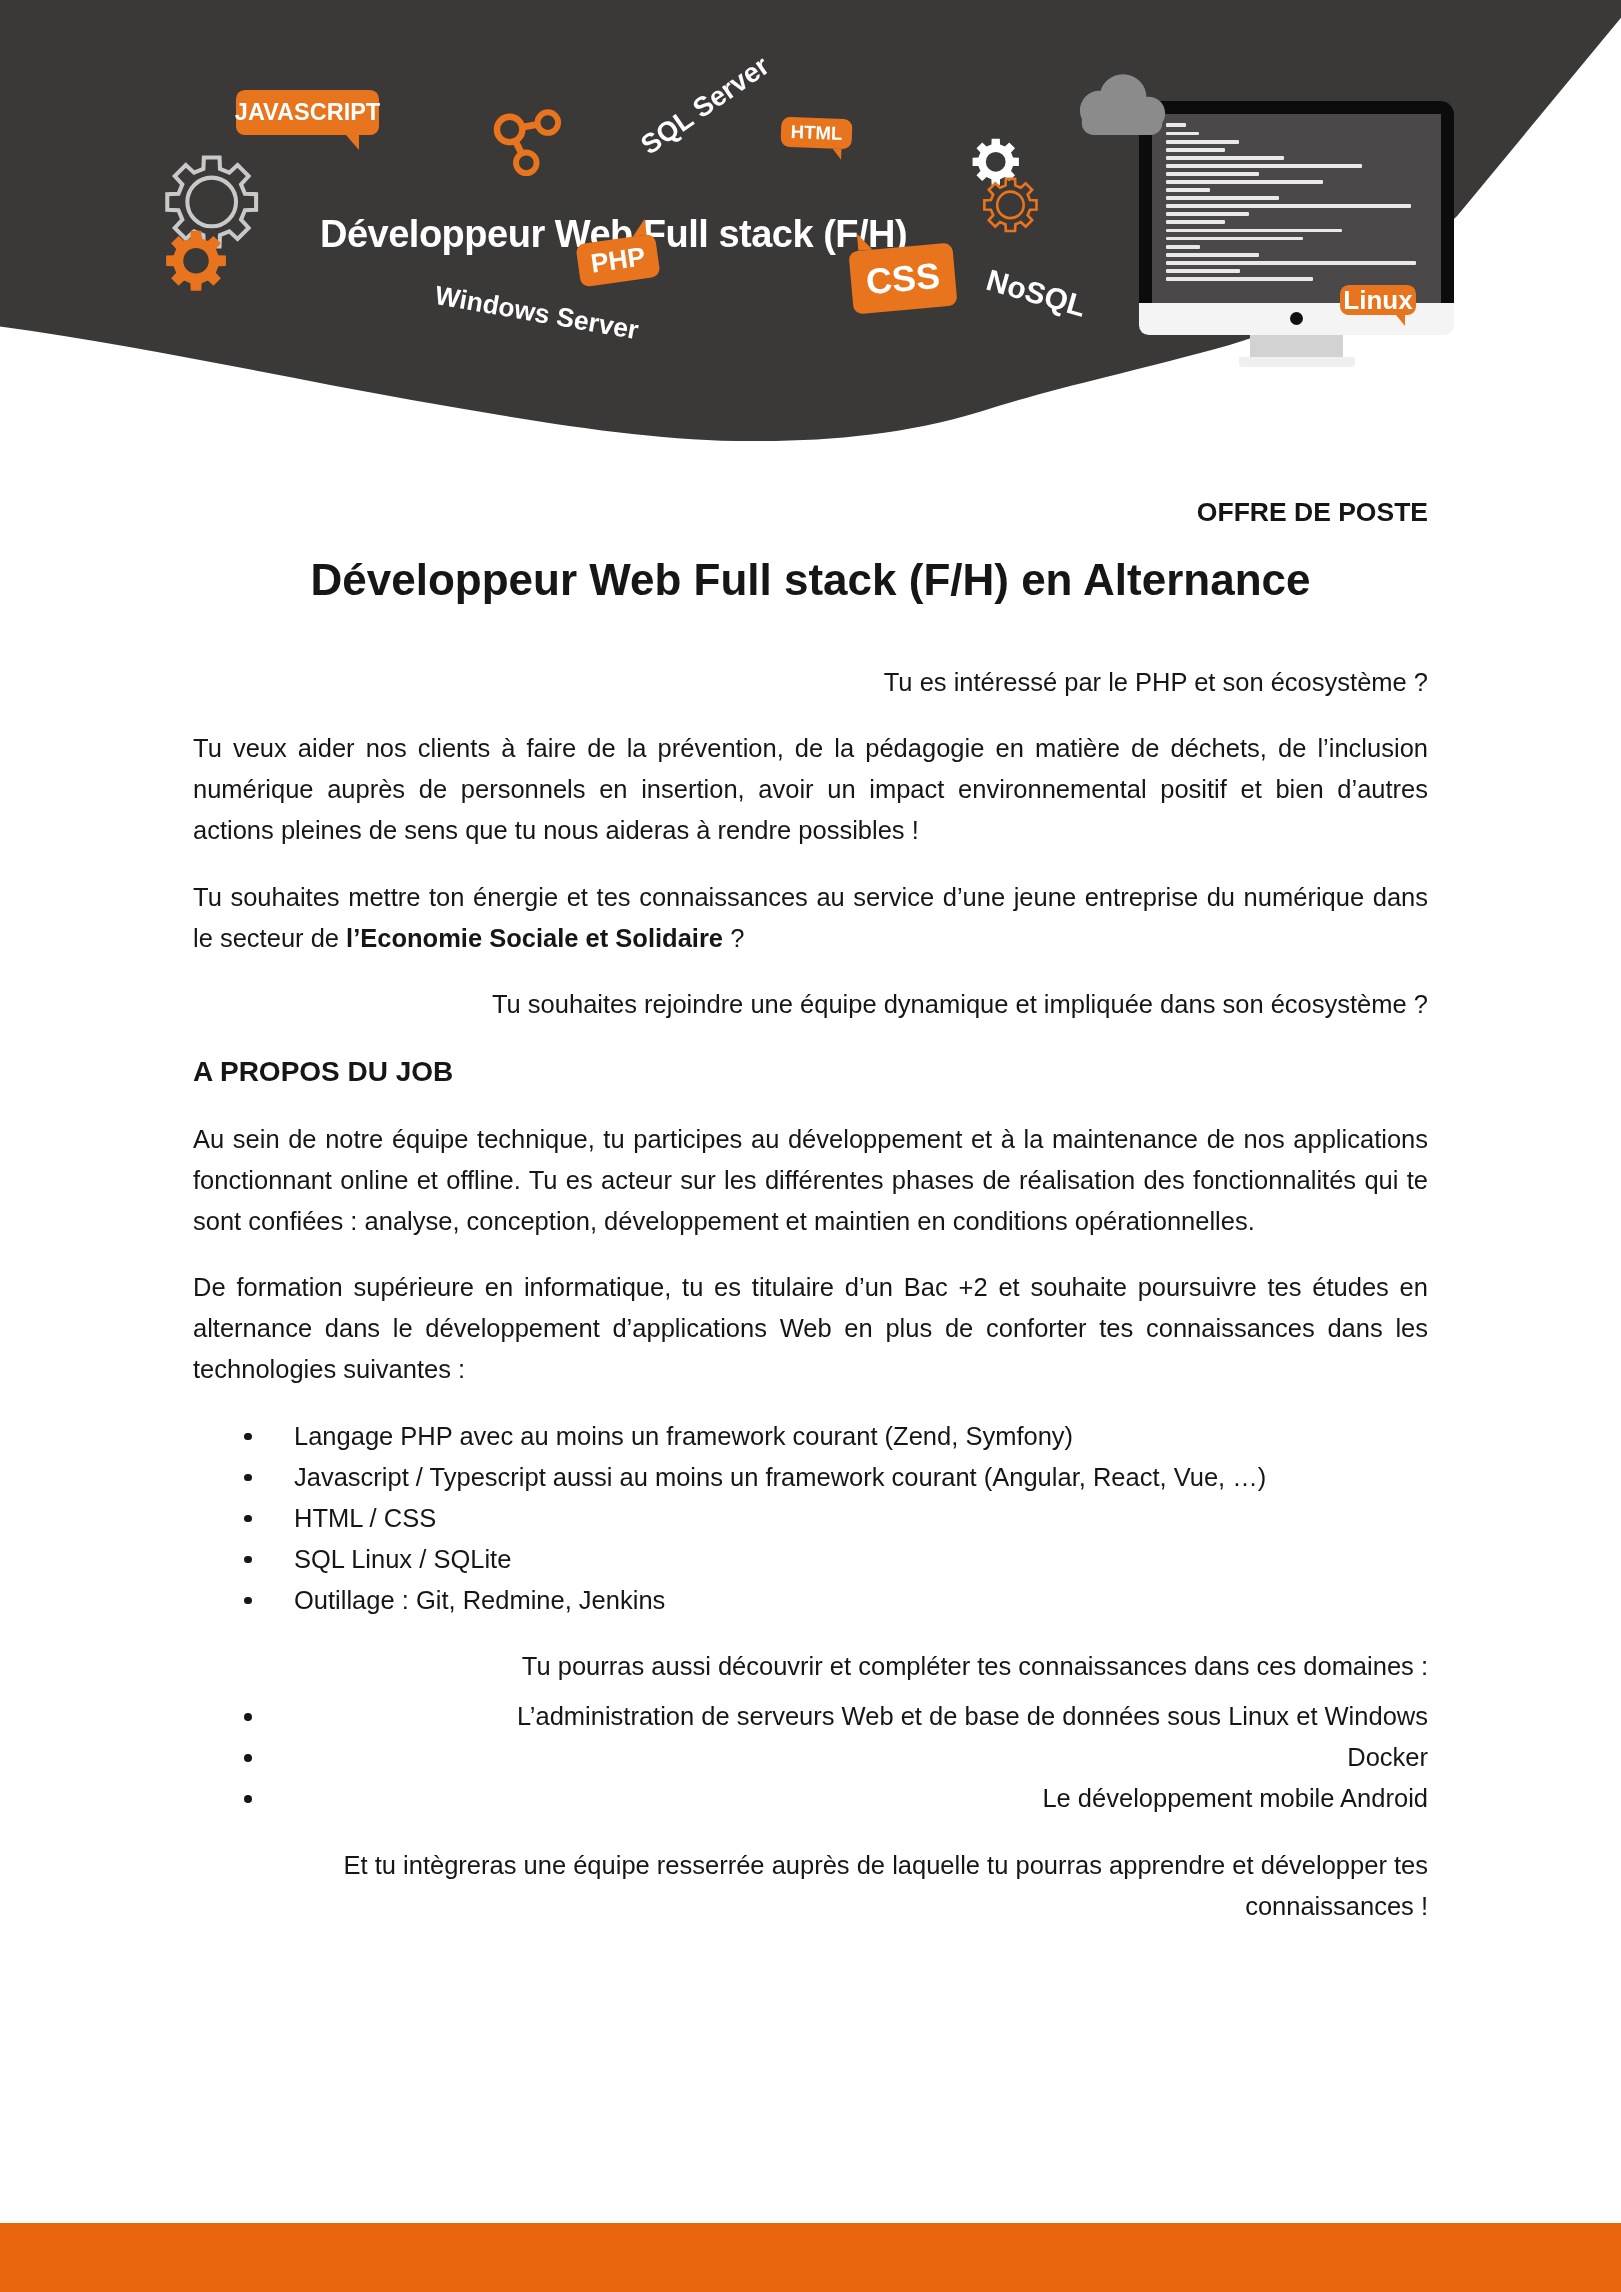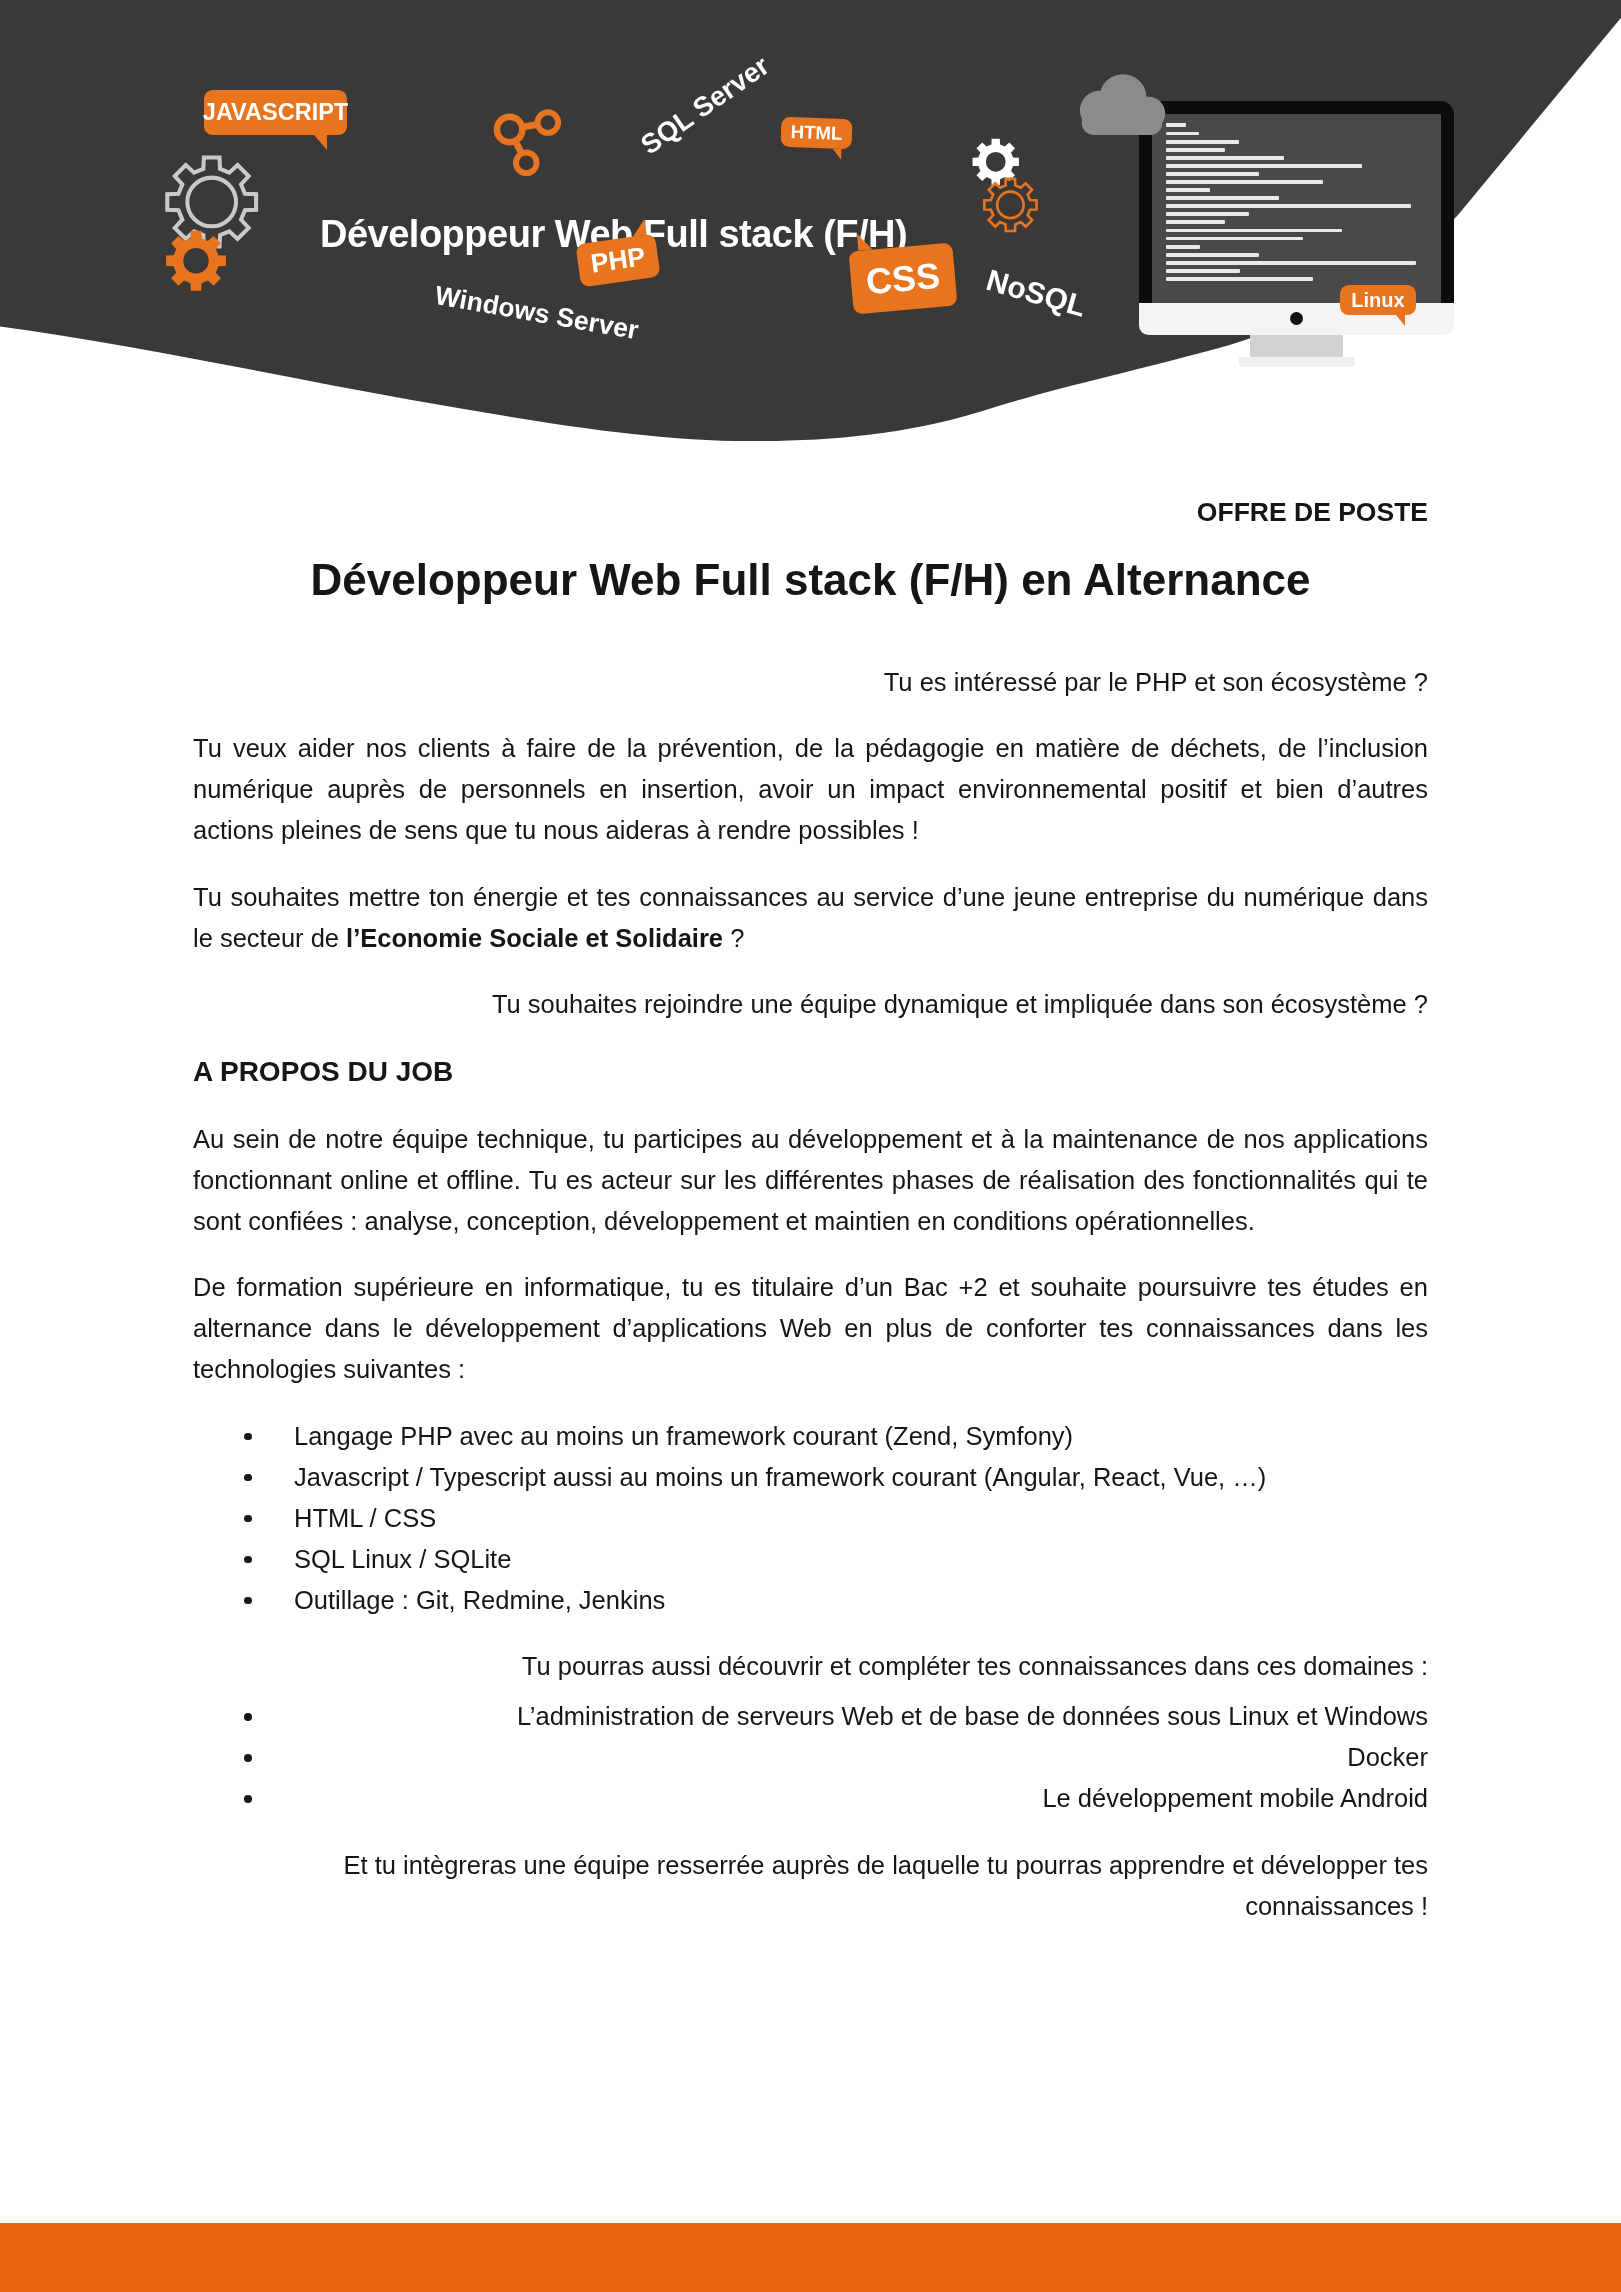--- a/index.html
+++ b/index.html
@@ -16,25 +16,25 @@
   .lbl-win{left:438px;top:280px;font-size:26.5px;transform:rotate(10deg);}
   .lbl-nosql{left:992px;top:263px;font-size:30px;transform:rotate(16deg);}
   
   .bubble{position:absolute;z-index:5;background:#e8741e;color:#fff;font-weight:700;
           display:flex;align-items:center;justify-content:center;border-radius:8.8px;}
   .bubble::after{content:"";position:absolute;width:0;height:0;border:solid transparent;}
   .tail-br::after{bottom:-14.7px;right:14%;border-width:15.7px 0 0 13.7px;border-top-color:#e8741e;}
   .tail-br.sm::after{bottom:-10.8px;border-width:11.8px 0 0 9.8px;border-top-color:#e8741e;}
   .tail-tr::after{top:-15.7px;right:10%;border-width:0 0 16.7px 14.7px;border-bottom-color:#e8741e;}
   .tail-tl::after{top:-16.7px;left:10%;border-width:0 14.7px 17.6px 0;border-bottom-color:#e8741e;}
-  .b-js{left:204px;top:90px;width:143px;height:45px;font-size:23.5px;}
+  .b-js{left:236px;top:90px;width:143px;height:45px;font-size:23.5px;}
   .b-html{left:781px;top:118px;width:71px;height:30px;font-size:18.6px;transform:rotate(2deg);}
   .b-php{left:578px;top:239px;width:80px;height:43px;font-size:26.5px;transform:rotate(-8deg);}
   .b-css{left:851px;top:247px;width:104px;height:63px;font-size:36px;transform:rotate(-5deg);}
-  .b-linux{left:1340px;top:285px;width:76px;height:30px;font-size:20px;z-index:7;font-weight:600;}
+  .b-linux{left:1340px;top:285px;width:76px;height:30px;font-size:26px;z-index:7;font-weight:600;}
   
   .monitor{position:absolute;left:1139px;top:101px;width:315px;z-index:2;}
   .m-frame{height:189px;background:#0c0c0c;border-radius:13.7px 13.7px 0 0;padding:12.7px 12.7px 0 12.7px;}
   .m-screen{height:100%;background:#4a4848;position:relative;overflow:hidden;}
   .code-lines{position:absolute;left:14.7px;top:9.8px;}
   .code-line{height:3.9px;background:#e9e9e9;margin-bottom:4.2px;border-radius:1px;}
   .m-chin{height:32px;background:#f4f4f4;border-radius:0 0 9.8px 9.8px;position:relative;}
   .m-cam{position:absolute;left:50%;top:50%;width:13.7px;height:13.7px;margin:-6.9px 0 0 -6.9px;
          border-radius:50%;background:#111;}
   .m-stand{width:93px;height:22.5px;background:#d2d2d2;margin:0 auto;}

